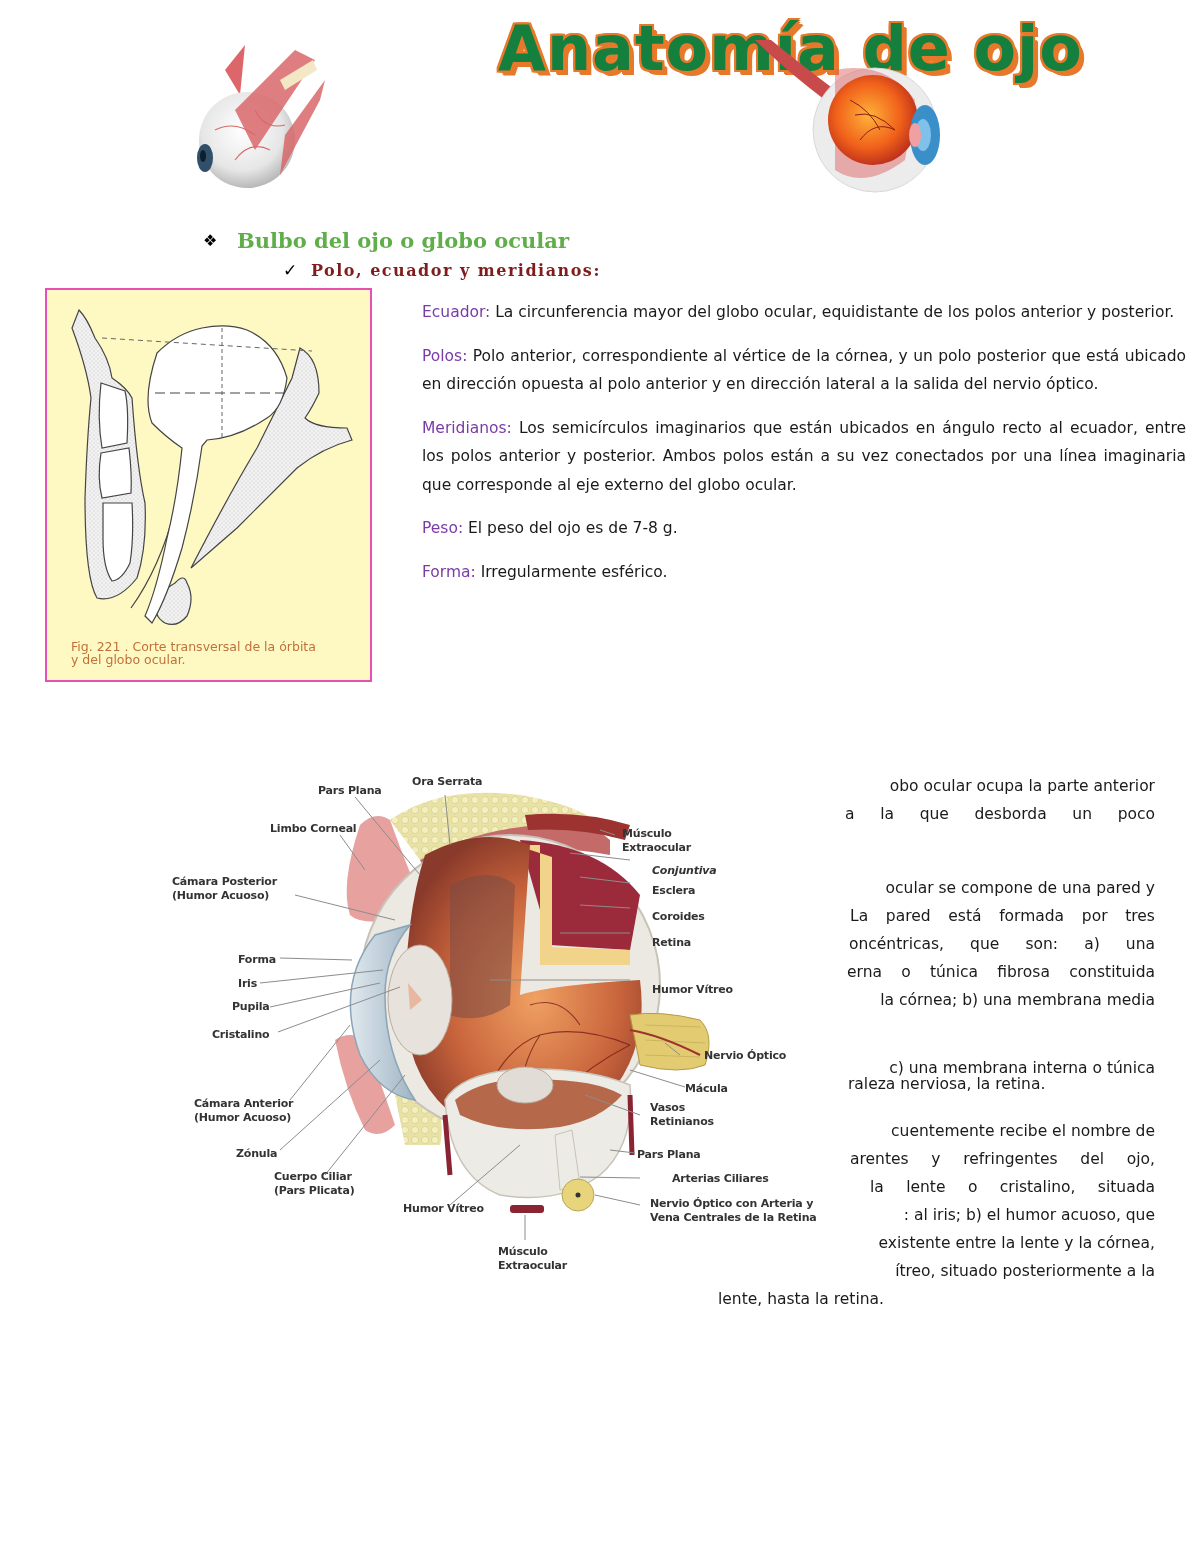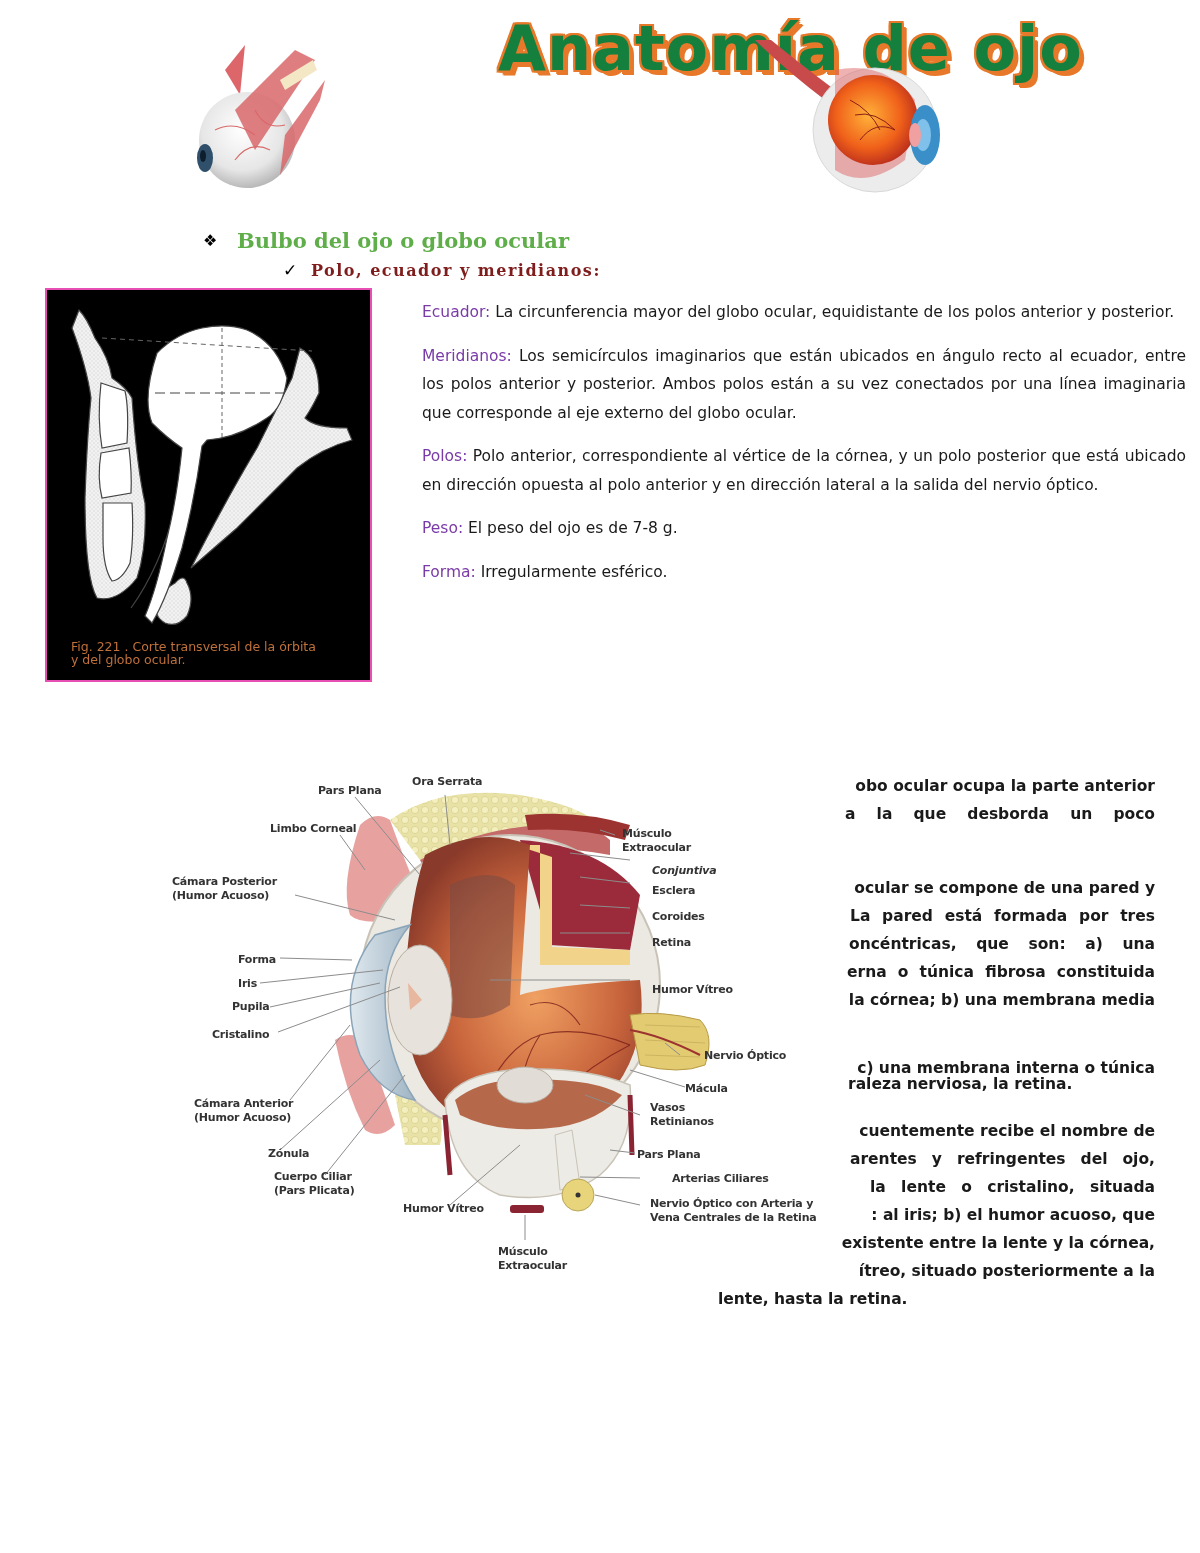--- a/index.html
+++ b/index.html
@@ -19,35 +19,35 @@
 
   
   .h1-row { position: absolute; left: 203px; top: 228px; display: flex; align-items: center; }
   .h1-bullet { font-size: 16px; color: #000; width: 34px; }
   .h1-text { font-family: "DejaVu Serif", serif; font-weight: bold; font-size: 21px; color: #5fae4a; }
   .h2-row { position: absolute; left: 283px; top: 260px; display: flex; align-items: center; }
   .h2-check { font-size: 17px; width: 28px; color: #000; }
   .h2-text { font-family: "DejaVu Serif", serif; font-weight: bold; font-size: 16px; letter-spacing: 1.5px; color: #7f1d1d; }
 
   
-  .fig-box { position: absolute; left: 45px; top: 288px; width: 327px; height: 394px; border: 2px solid #e74fb5; box-sizing: border-box; background: #000000; }
+  .fig-box { position: absolute; left: 45px; top: 288px; width: 327px; height: 394px; border: 2px solid #e74fb5; box-sizing: border-box; background: #fef9c3; }
   .fig-caption { position: absolute; left: 24px; top: 350px; width: 290px; font-size: 12.5px; line-height: 13px; color: #c0703a; font-family: "DejaVu Sans", sans-serif; }
 
   
   .defs { position: absolute; left: 422px; top: 298px; width: 764px; font-family: "DejaVu Sans", sans-serif; font-size: 15.5px; line-height: 28.5px; color: #1a1a1a; }
   .defs p { margin: 0 0 15px 0; text-align: justify; text-align-last: left; }
   .term { color: #7a3aa8; }
 
   
   .eye-diagram { position: absolute; left: 160px; top: 765px; width: 660px; height: 520px; }
   .eye-label { position: absolute; font-family: "DejaVu Sans", sans-serif; font-weight: bold; font-size: 11px; line-height: 14px; color: #333; white-space: nowrap; letter-spacing: -0.2px; }
 
   
   .col-text { position: absolute; left: 715px; width: 440px; font-family: "DejaVu Sans", sans-serif; font-size: 15.5px; line-height: 28.5px; color: #1a1a1a; }
-  .col-line { position: absolute; right: 0; white-space: nowrap; text-align: right; font-weight: bold; }
+  .col-line { position: absolute; right: 0; white-space: nowrap; text-align: right; }
   .col-line.justify { display: flex; justify-content: space-between; }
   .col-line.justify span { display: inline-block; }
 </style>
 </head>
 <body>
 
 <div class="abs" style="left:180px;top:0;width:780px;height:200px;">
 
   <svg class="abs" style="left:5px;top:40px;" width="150" height="150" viewBox="0 0 150 150">
     <defs>
@@ -127,22 +127,22 @@
     <line x1="165" y1="30" x2="165" y2="140" stroke="#666" stroke-width="1" stroke-dasharray="4,3"></line>
   </svg>
   <div class="fig-caption">
     <div>Fig. 221 . Corte transversal de la órbita</div>
     <div>y del globo ocular.</div>
   </div>
 </div>
 
 <div class="defs">
   <p><span class="term">Ecuador:</span><span> La circunferencia mayor del globo ocular, equidistante de los polos anterior y posterior.</span></p>
+  <p><span class="term">Polos:</span><span> Polo anterior, correspondiente al vértice de la córnea, y un polo posterior que está ubicado en dirección opuesta al polo anterior y en dirección lateral a la salida del nervio óptico.</span></p>
   <p><span class="term">Meridianos:</span><span> Los semicírculos imaginarios que están ubicados en ángulo recto al ecuador, entre los polos anterior y posterior. Ambos polos están a su vez conectados por una línea imaginaria que corresponde al eje externo del globo ocular.</span></p>
-  <p><span class="term">Polos:</span><span> Polo anterior, correspondiente al vértice de la córnea, y un polo posterior que está ubicado en dirección opuesta al polo anterior y en dirección lateral a la salida del nervio óptico.</span></p>
   <p><span class="term">Peso:</span><span> El peso del ojo es de 7-8 g.</span></p>
   <p><span class="term">Forma:</span><span> Irregularmente esférico.</span></p>
 </div>
 
 <div class="col-text" style="top:772px;height:560px;">
   <div class="col-line" style="top:0;">obo ocular ocupa la parte anterior</div>
   <div class="col-line justify" style="top:28px;width:310px;">
     <span>a</span>
       <span>la</span>
       <span>que</span>
@@ -302,21 +302,21 @@
     <div>(Humor Acuoso)</div>
   </div>
   <div class="eye-label" style="left:78px;top:188px;">Forma</div>
   <div class="eye-label" style="left:78px;top:212px;">Iris</div>
   <div class="eye-label" style="left:72px;top:235px;">Pupila</div>
   <div class="eye-label" style="left:52px;top:263px;">Cristalino</div>
   <div class="eye-label" style="left:34px;top:332px;">
     <div>Cámara Anterior</div>
     <div>(Humor Acuoso)</div>
   </div>
-  <div class="eye-label" style="left:76px;top:382px;margin-left:32px;">Zónula</div>
+  <div class="eye-label" style="left:76px;top:382px;">Zónula</div>
   <div class="eye-label" style="left:114px;top:405px;">
     <div>Cuerpo Ciliar</div>
     <div>(Pars Plicata)</div>
   </div>
   <div class="eye-label" style="left:243px;top:437px;">Humor Vítreo</div>
   <div class="eye-label" style="left:338px;top:480px;">
     <div>Músculo</div>
     <div>Extraocular</div>
   </div>
   <div class="eye-label" style="left:462px;top:62px;">

